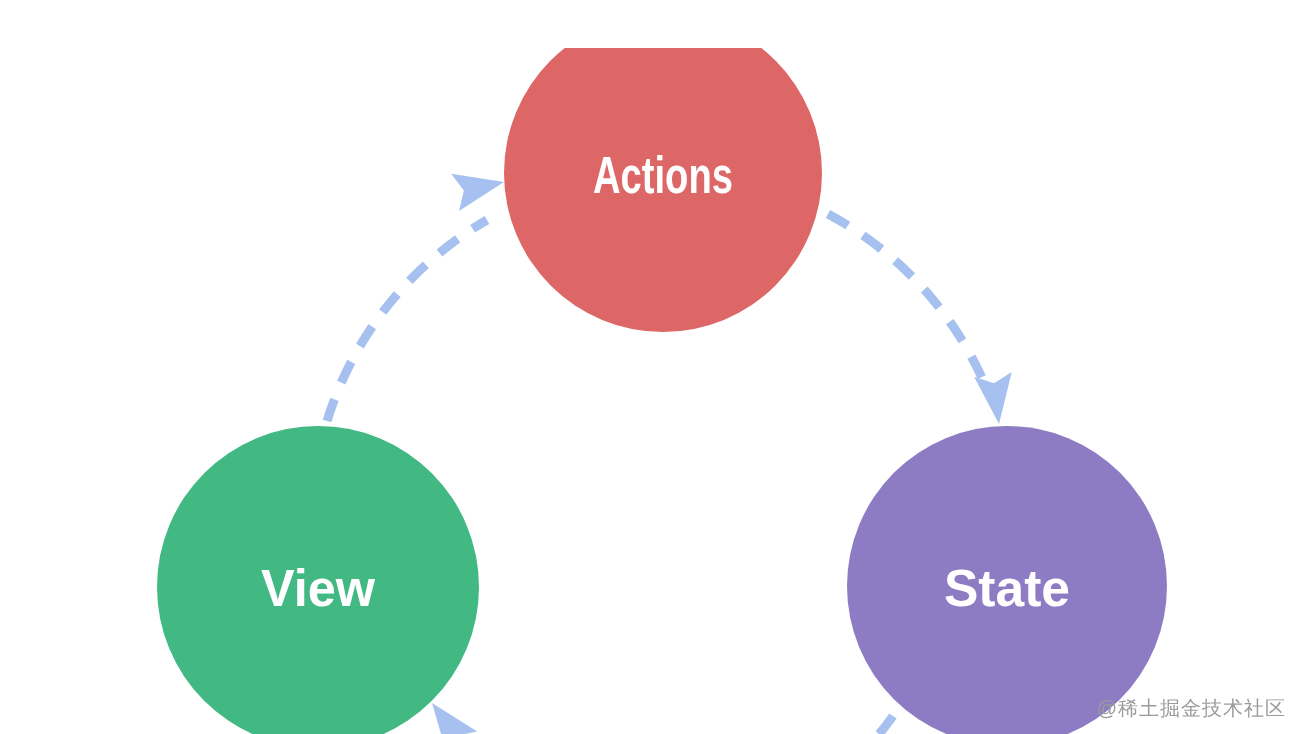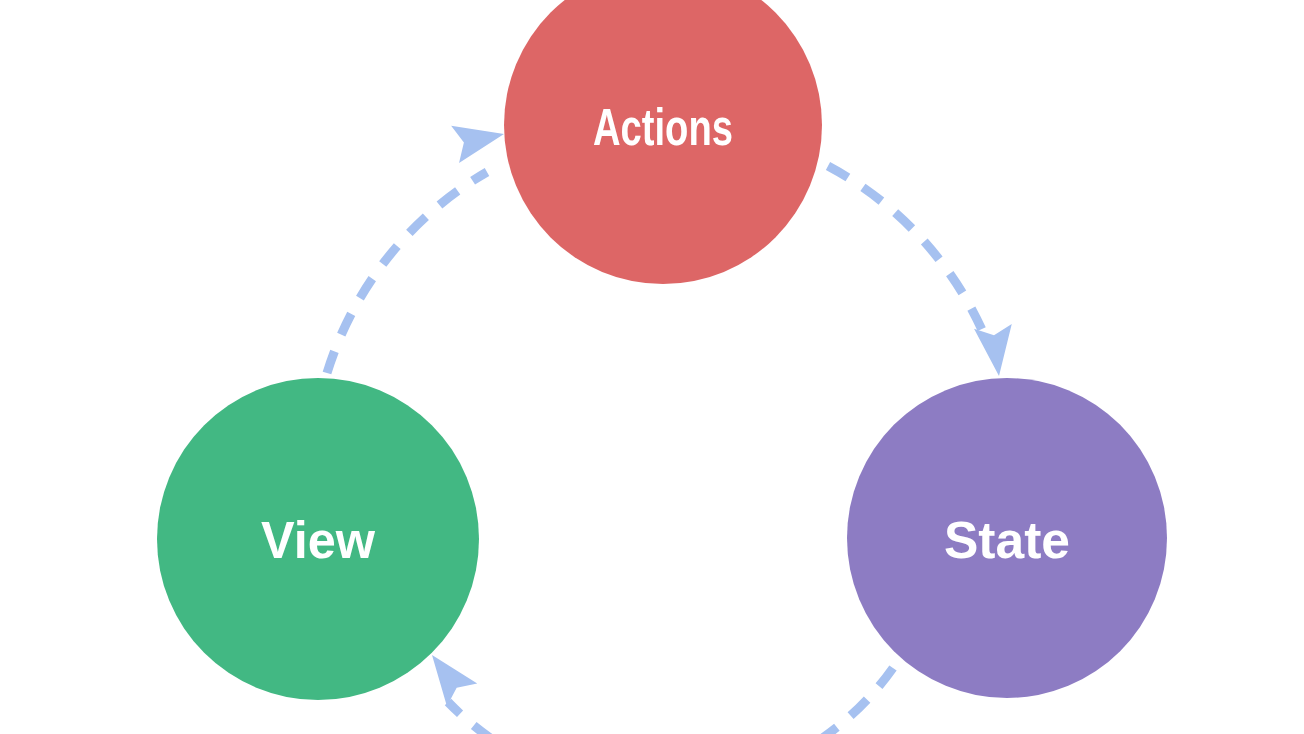--- a/index.html
+++ b/index.html
@@ -10,20 +10,21 @@
   body {
     width: 1304px;
     height: 734px;
     overflow: hidden;
     position: relative;
     font-family: "Liberation Sans", sans-serif;
   }
   .stage {
     position: absolute;
     inset: 0;
+    margin-top: 48px;
   }
   svg {
     display: block;
   }
   .dash {
     fill: none;
     stroke-width: 9;
     stroke-dasharray: 23 18;
     stroke-linecap: butt;
   }
@@ -73,13 +74,14 @@
       <circle cx="318" cy="539" r="161" fill="#42b883"></circle>
       <text class="node-label" x="318" y="540" dominant-baseline="central" textLength="114" lengthAdjust="spacingAndGlyphs" fill="#ffffff">View</text>
     </g>
 
     <g>
       <circle cx="1007" cy="538" r="160" fill="#8d7cc3"></circle>
       <text class="node-label" x="1007" y="540" dominant-baseline="central" textLength="126" lengthAdjust="spacingAndGlyphs" fill="#ffffff">State</text>
     </g>
   </svg>
 
+  <div class="watermark">@稀土掘金技术社区</div>
 </div>
 
 </body></html>

